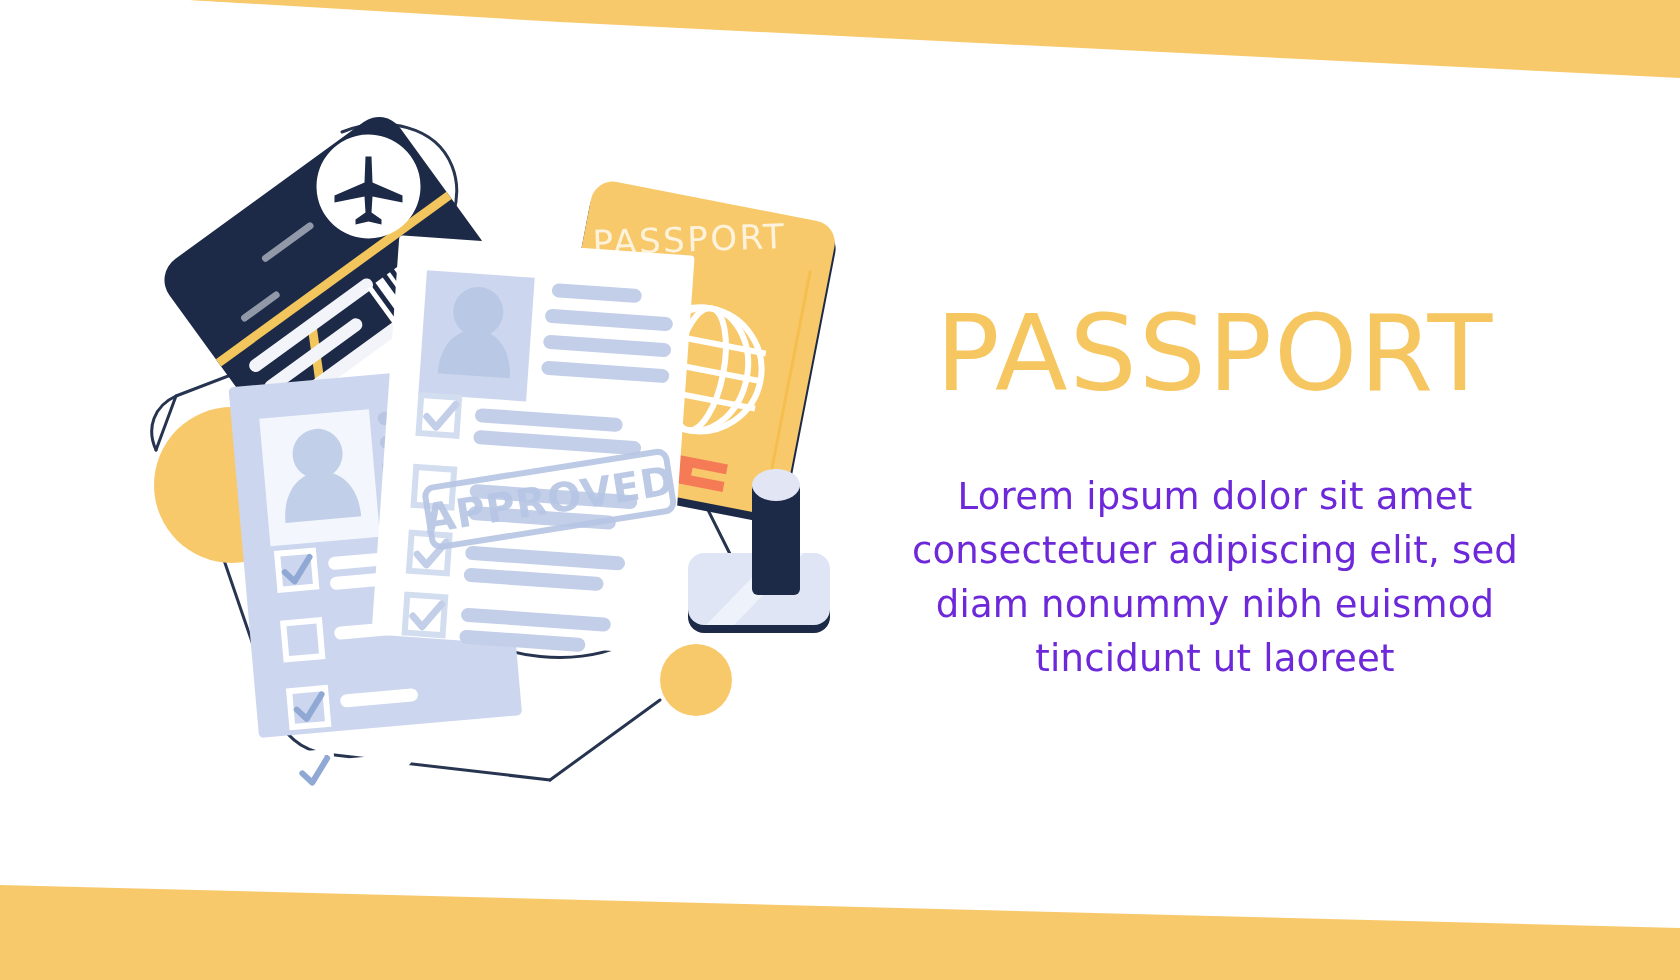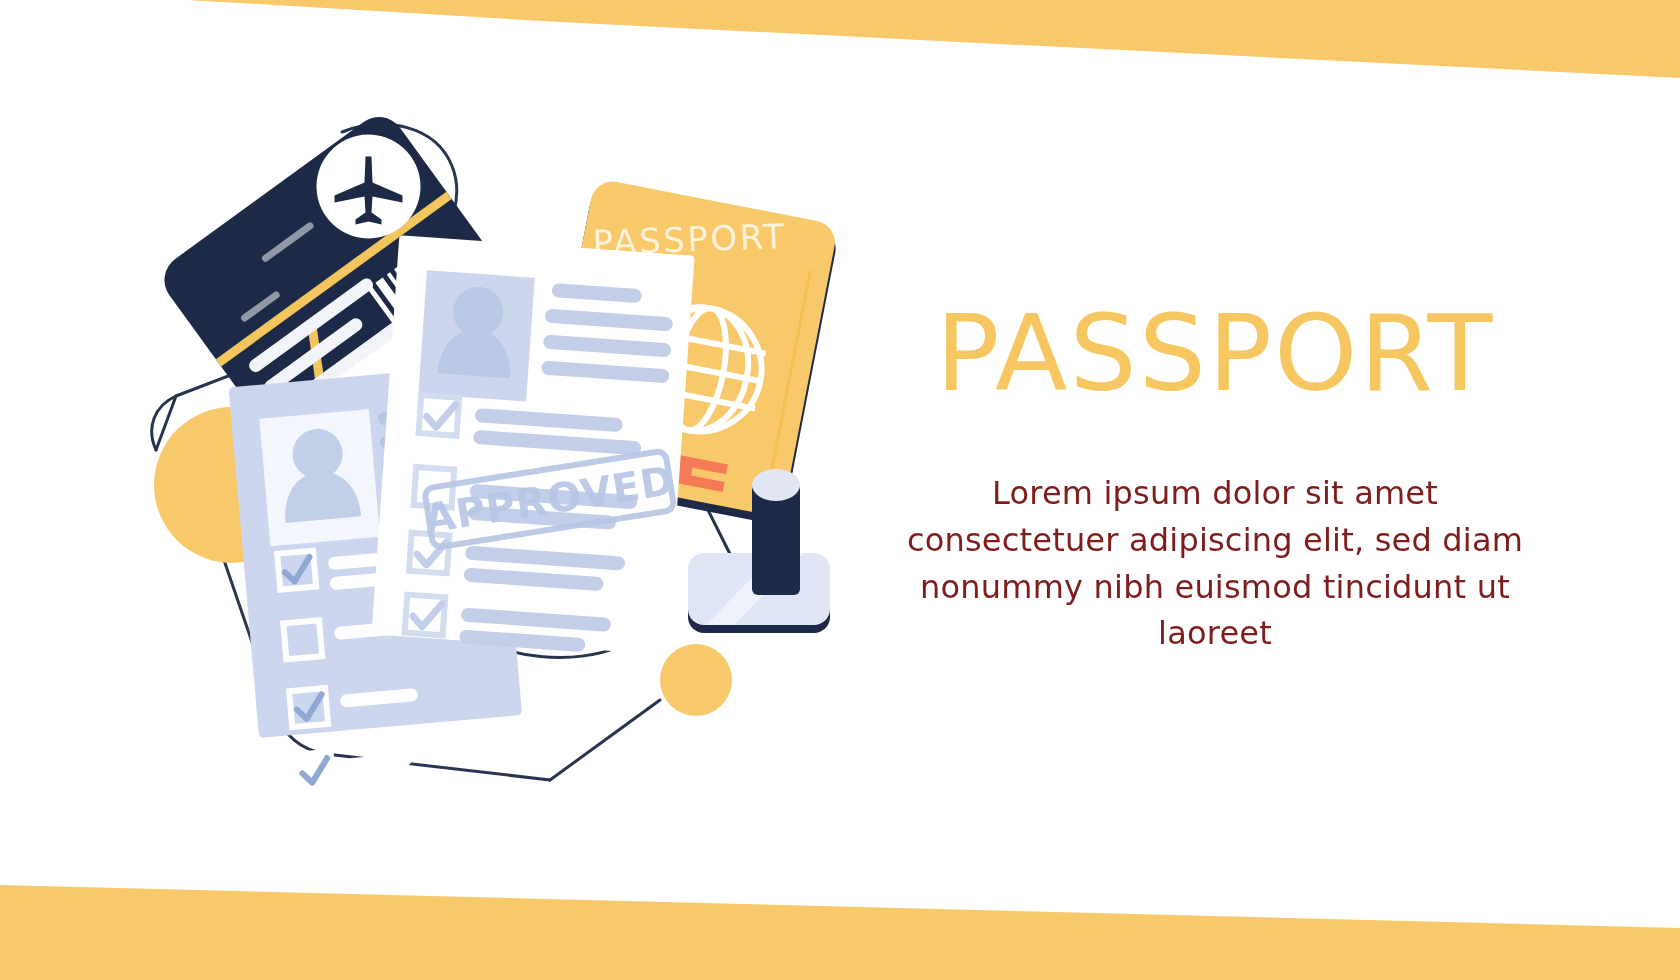--- a/index.html
+++ b/index.html
@@ -24,23 +24,23 @@
     font-size:106px;
     line-height:1.02;
     letter-spacing:2px;
     font-weight:400;
     margin:0;
     color:#f6c761;
     font-family:"DejaVu Sans", sans-serif;
   }
   #page-desc{
     margin:62px 0 0 0;
-    font-size:32px;
+    font-size:37px;
     line-height:1.46;
-    color:#7f1d1d;
+    color:#6d28d9;
     font-family:"DejaVu Sans", sans-serif;
     letter-spacing:.2px;
   }
 
   
   #illustration{position:absolute;left:80px;top:60px;width:820px;height:760px;}
   #illustration svg{display:block;width:820px;height:760px;}
 </style>
 </head>
 <body>

